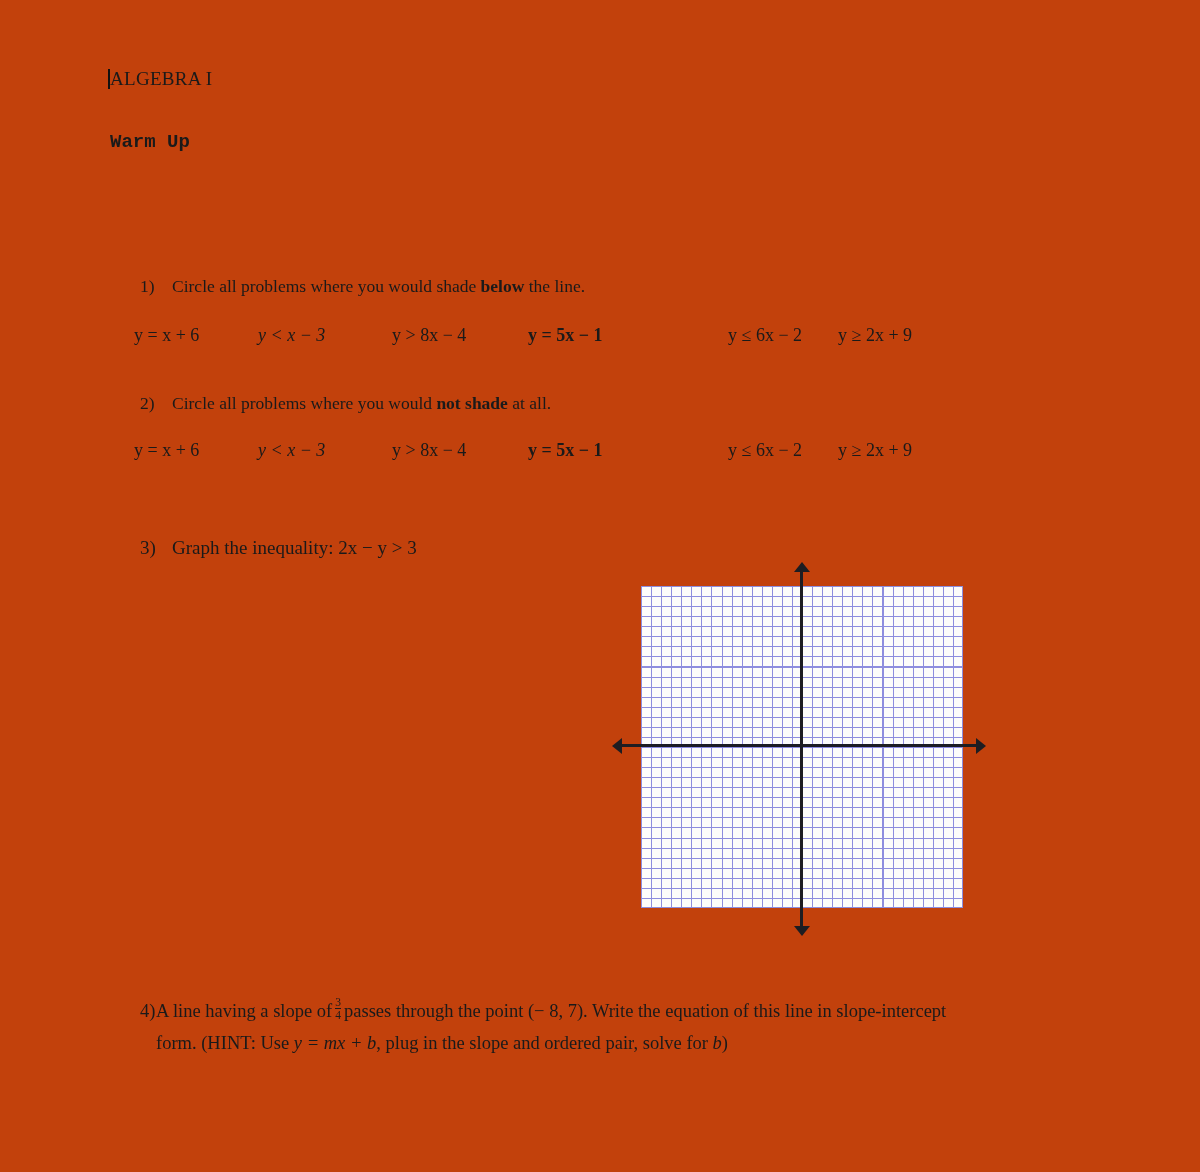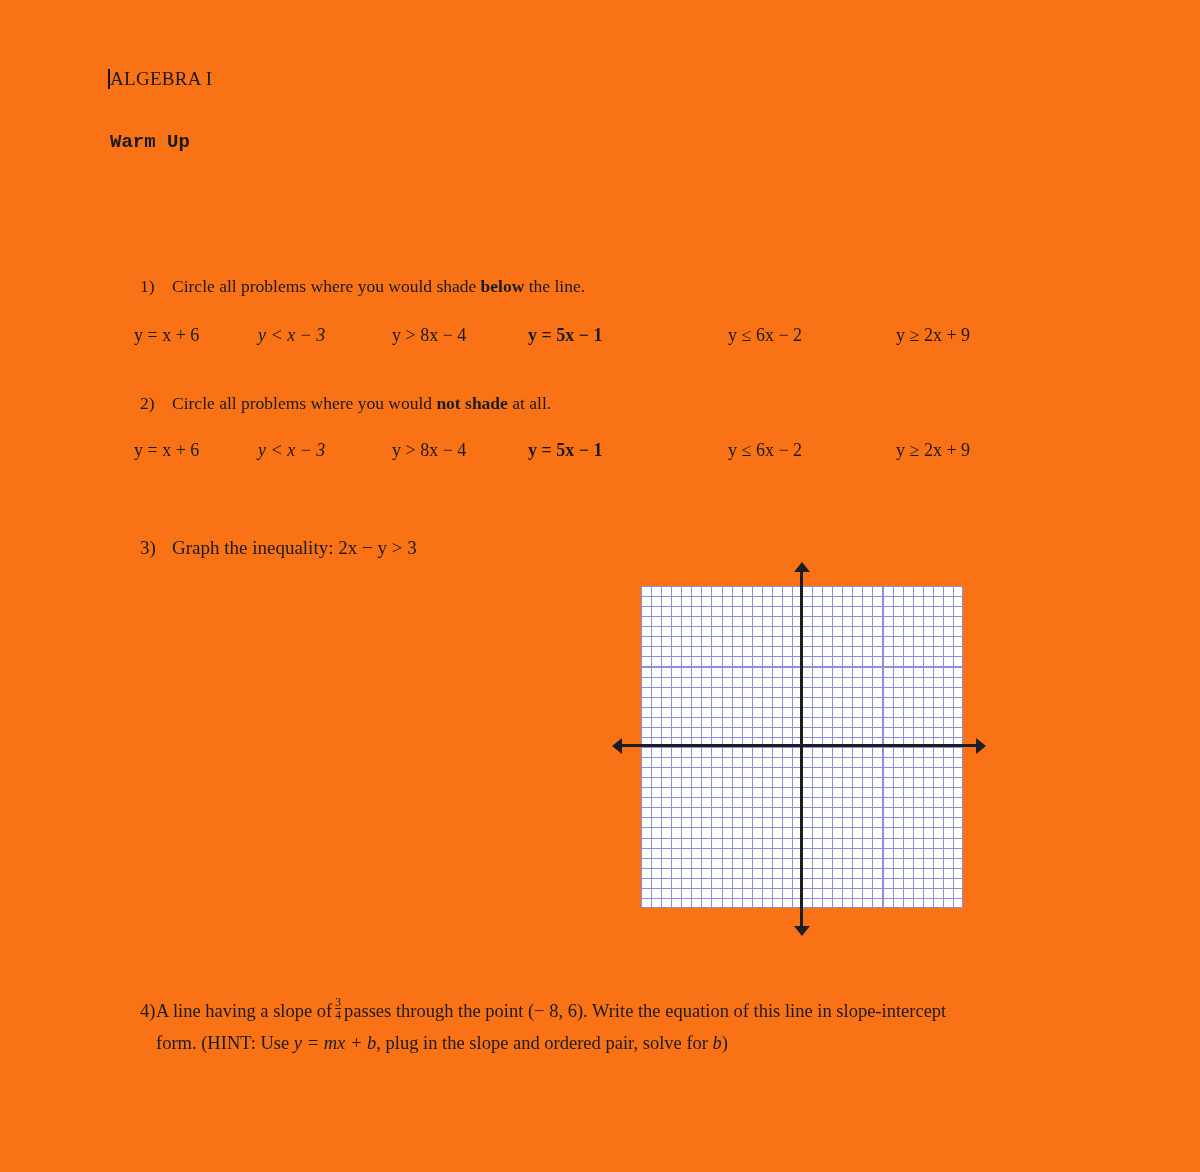--- a/index.html
+++ b/index.html
@@ -12,21 +12,21 @@
     height: 1172px;
     position: relative;
     font-family: "Liberation Serif", "DejaVu Serif", serif;
     color: #1a1a1a;
     overflow: hidden;
   }
 
   .page {
     position: absolute;
     inset: 0;
-    background: #f97316;
+    background: #c2410c;
   }
 
   
   .header-row {
     position: absolute;
     left: 110px;
     top: 68px;
     width: 880px;
     height: 30px;
   }
@@ -124,21 +124,21 @@
     white-space: nowrap;
     font-family: "Liberation Serif", "DejaVu Serif", serif;
   }
 
   
   .eq-0 { left: 4px; }
   .eq-1 { left: 128px; font-style: italic; }
   .eq-2 { left: 262px; }
   .eq-3 { left: 398px; font-weight: bold; }
   .eq-4 { left: 598px; }
-  .eq-5 { left: 766px; }
+  .eq-5 { left: 708px; }
 
   
   .graph-wrap {
     position: absolute;
     left: 612px;
     top: 562px;
     width: 375px;
     height: 372px;
   }
   .grid-box {
@@ -285,19 +285,19 @@
     <div class="axis axis-y"></div>
     <div class="arrow arrow-left"></div>
     <div class="arrow arrow-right"></div>
     <div class="arrow arrow-up"></div>
     <div class="arrow arrow-down"></div>
   </div>
 
   <div class="q4">
     <span class="q4-num">4)</span>
     <div class="q4-body">
-      <span>A line having a slope of</span><span class="frac"><span class="num">3</span><span class="den">4</span></span><span>passes through the point (− 8, 6).  Write the equation of this</span>
+      <span>A line having a slope of</span><span class="frac"><span class="num">3</span><span class="den">4</span></span><span>passes through the point (− 8, 7).  Write the equation of this</span>
       <span>line in slope-intercept form.  (HINT:  Use </span><span class="it">y = mx + b</span><span>, plug in the slope and ordered pair,</span>
       <span>solve for </span><span class="it">b</span><span>)</span>
     </div>
   </div>
 
 </div>
 
 </body></html>

